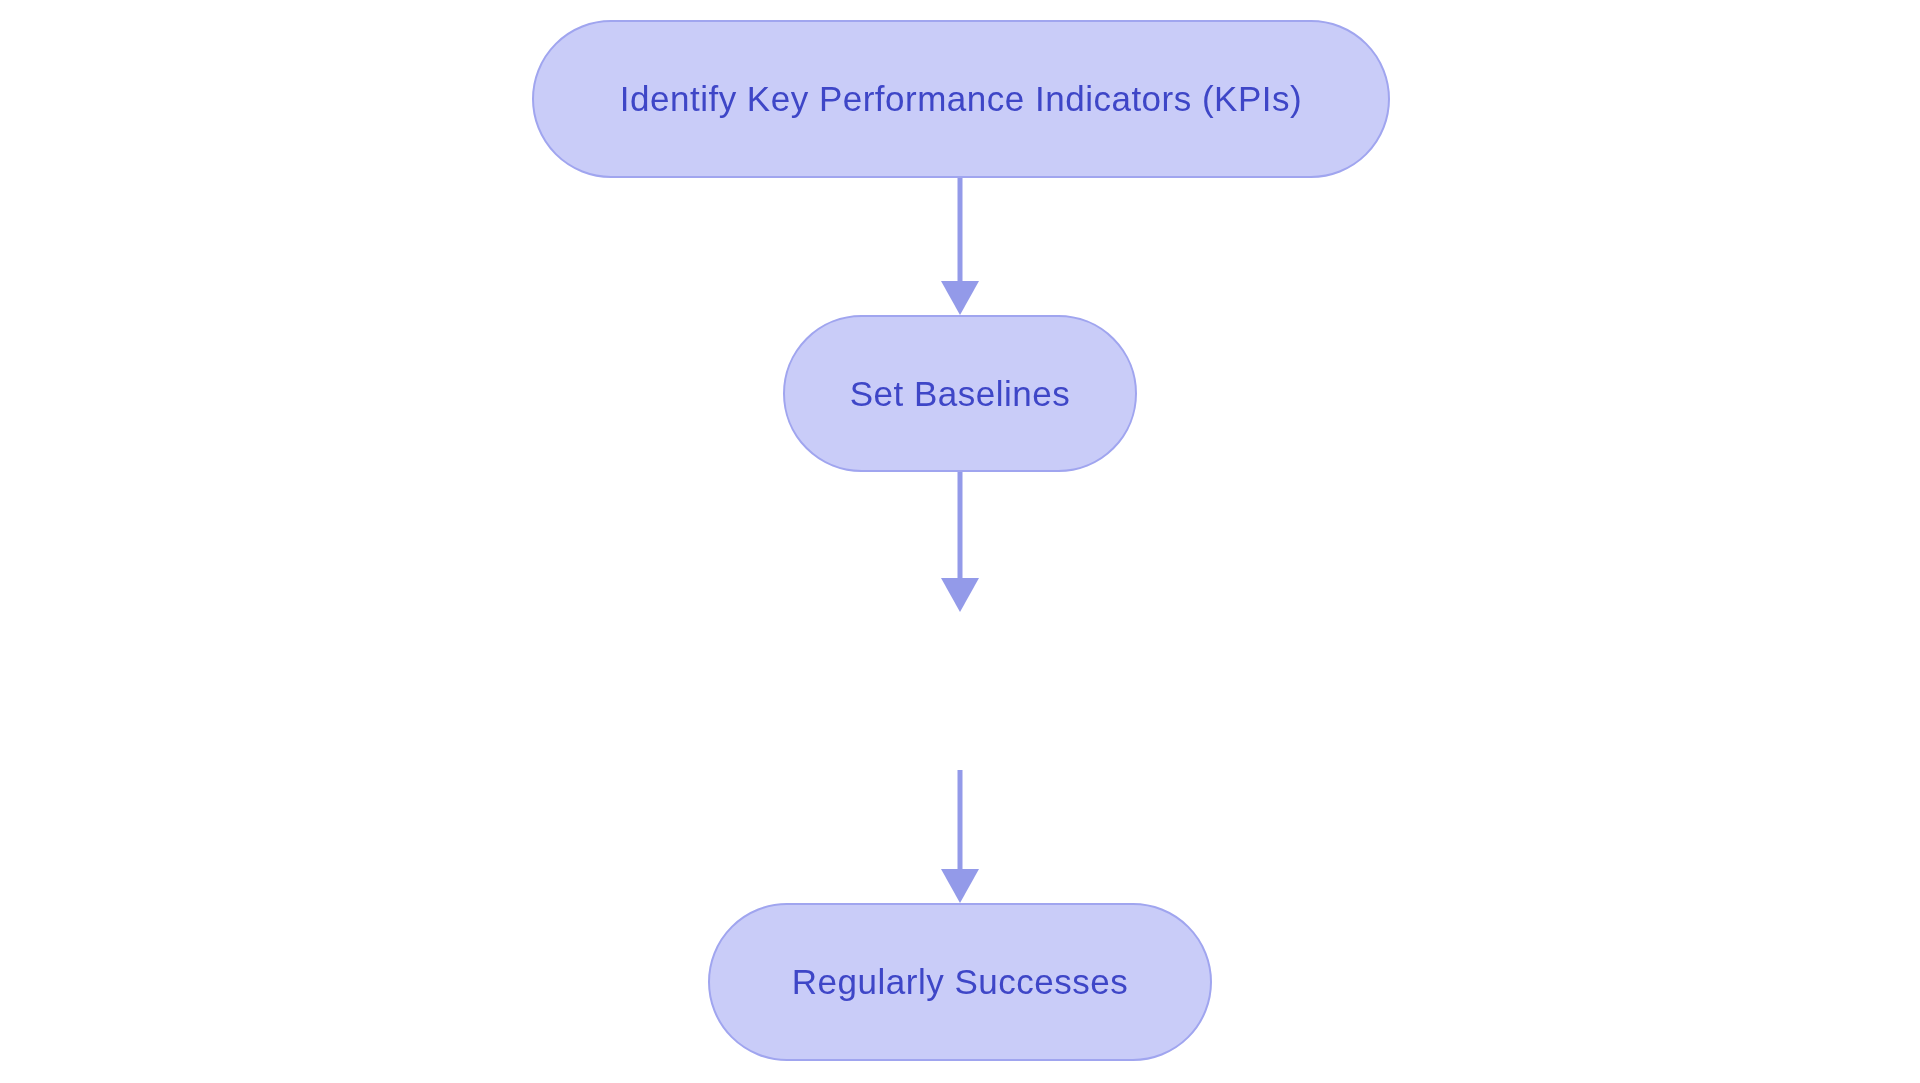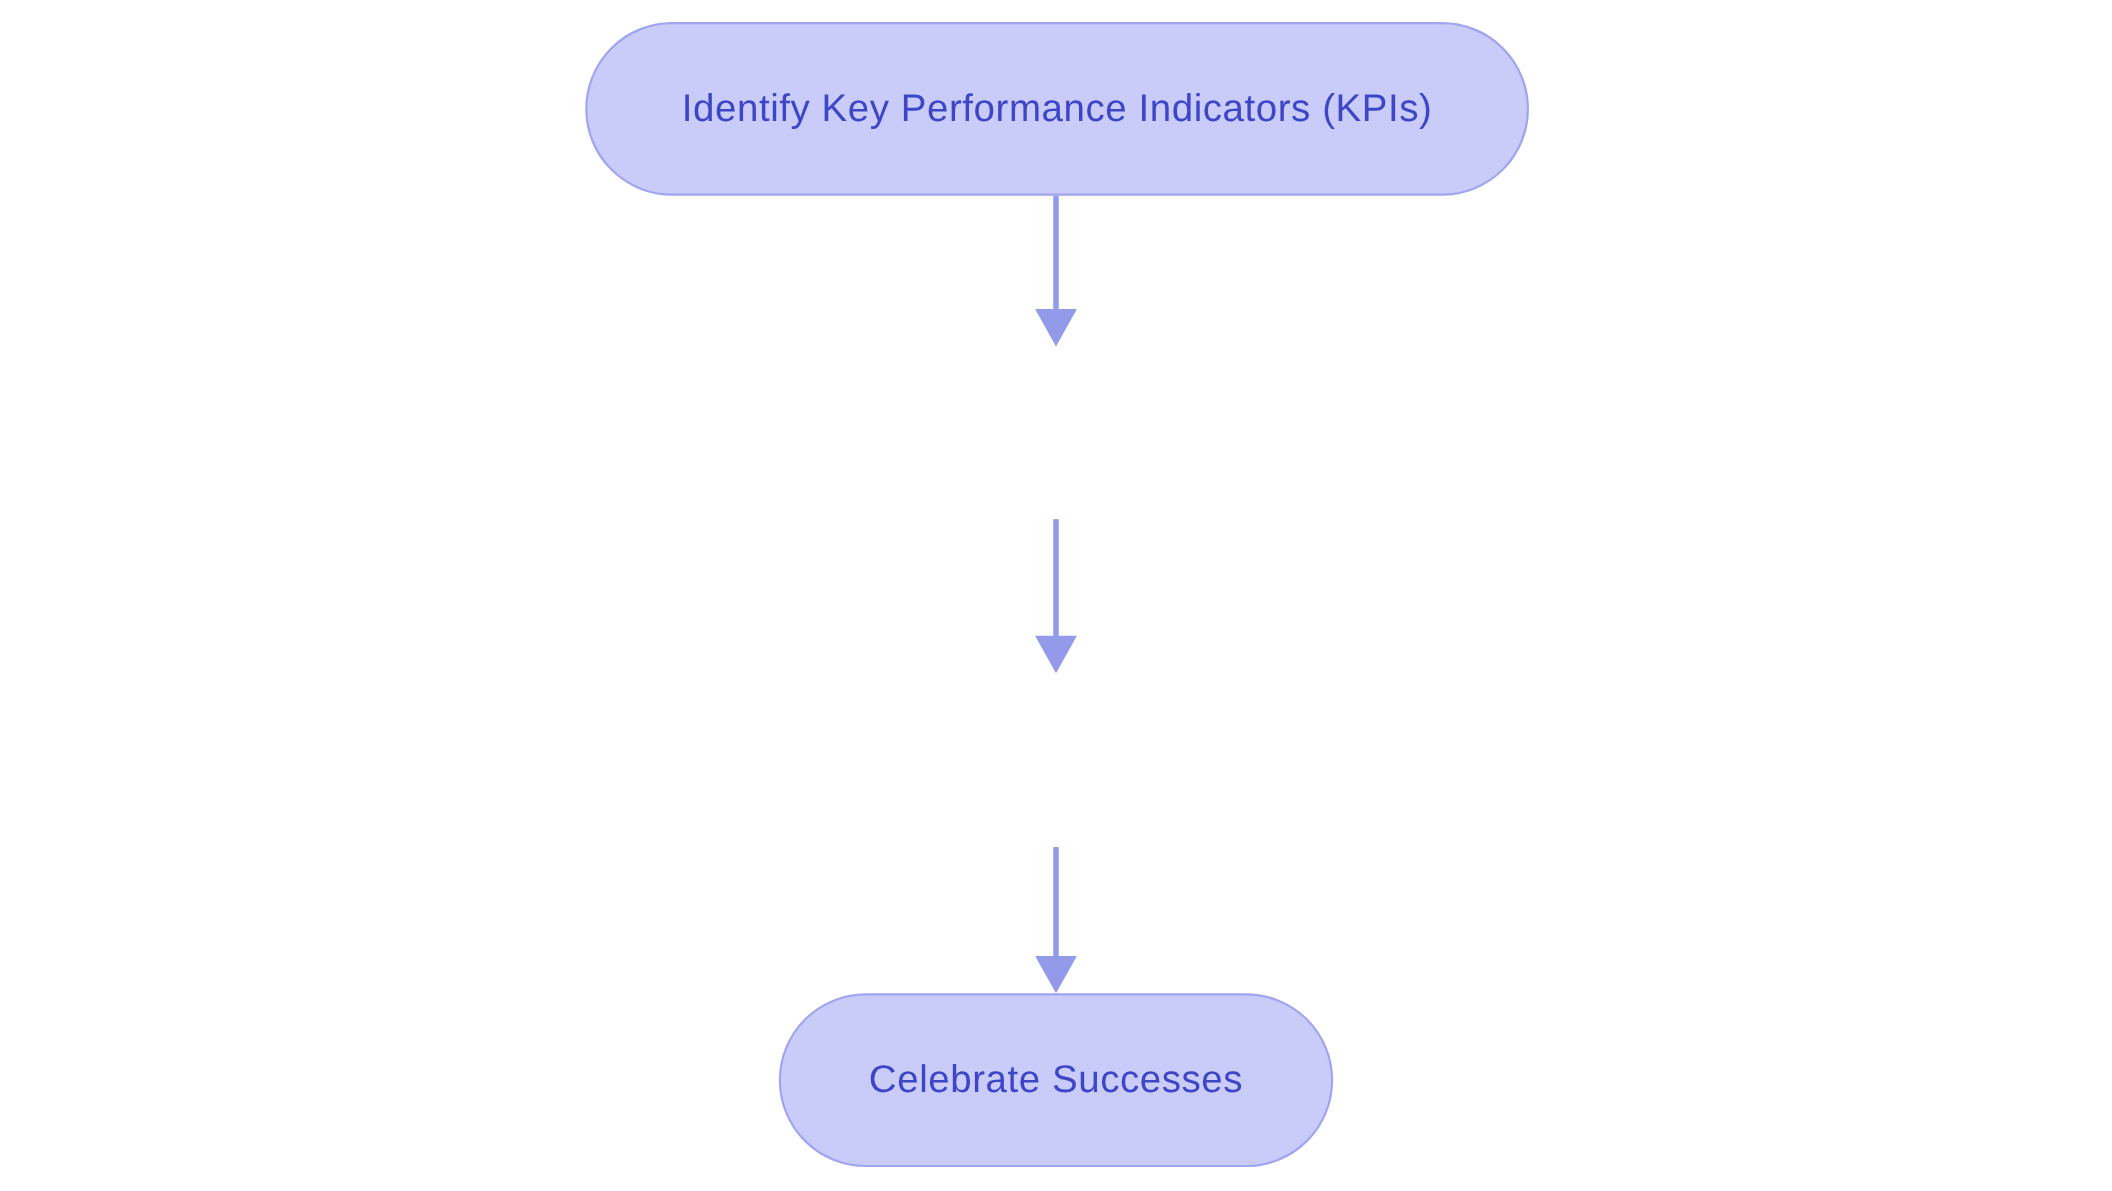--- a/index.html
+++ b/index.html
@@ -83,29 +83,32 @@
 
   <div class="node" id="node-0">
     <span class="node-label">Identify Key Performance Indicators (KPIs)</span>
   </div>
 
   <div class="arrow" id="arrow-0">
     <div class="arrow-line"></div>
     <div class="arrow-head"></div>
   </div>
 
+  <div class="node" id="node-1">
+    <span class="node-label">Set Baselines</span>
+  </div>
 
   <div class="arrow" id="arrow-1">
     <div class="arrow-line"></div>
     <div class="arrow-head"></div>
   </div>
 
 
   <div class="arrow" id="arrow-2">
     <div class="arrow-line"></div>
     <div class="arrow-head"></div>
   </div>
 
   <div class="node" id="node-3">
-    <span class="node-label">Celebrate Successes</span>
+    <span class="node-label">Regularly Successes</span>
   </div>
 
 </div>
 
 </body></html>

